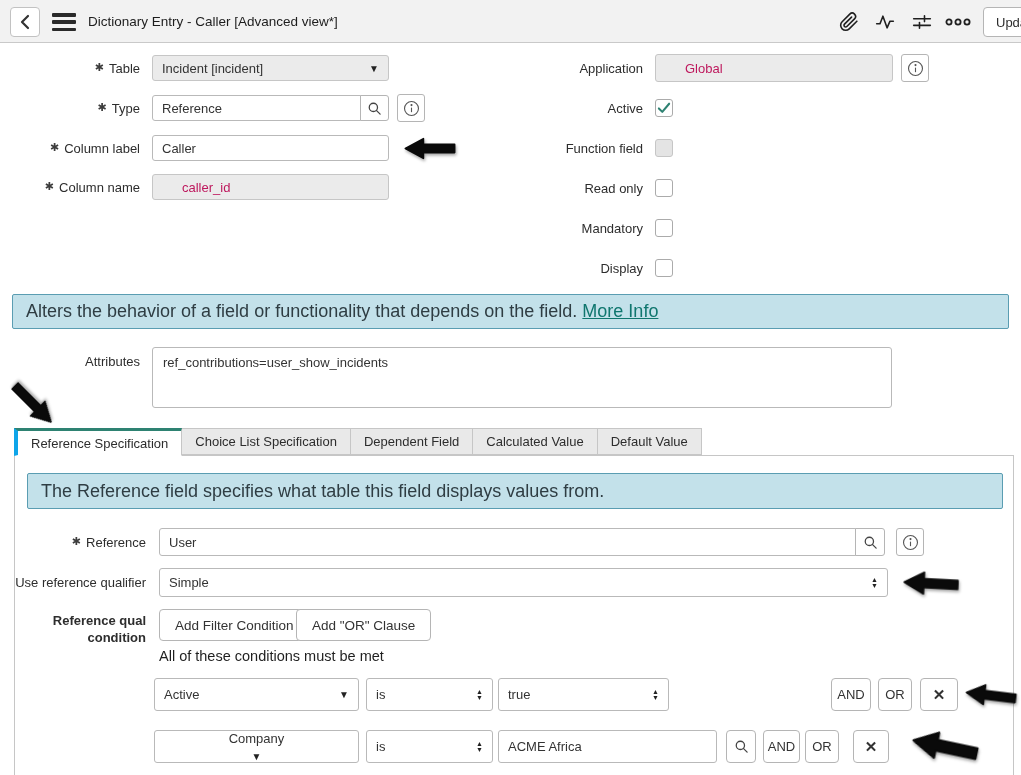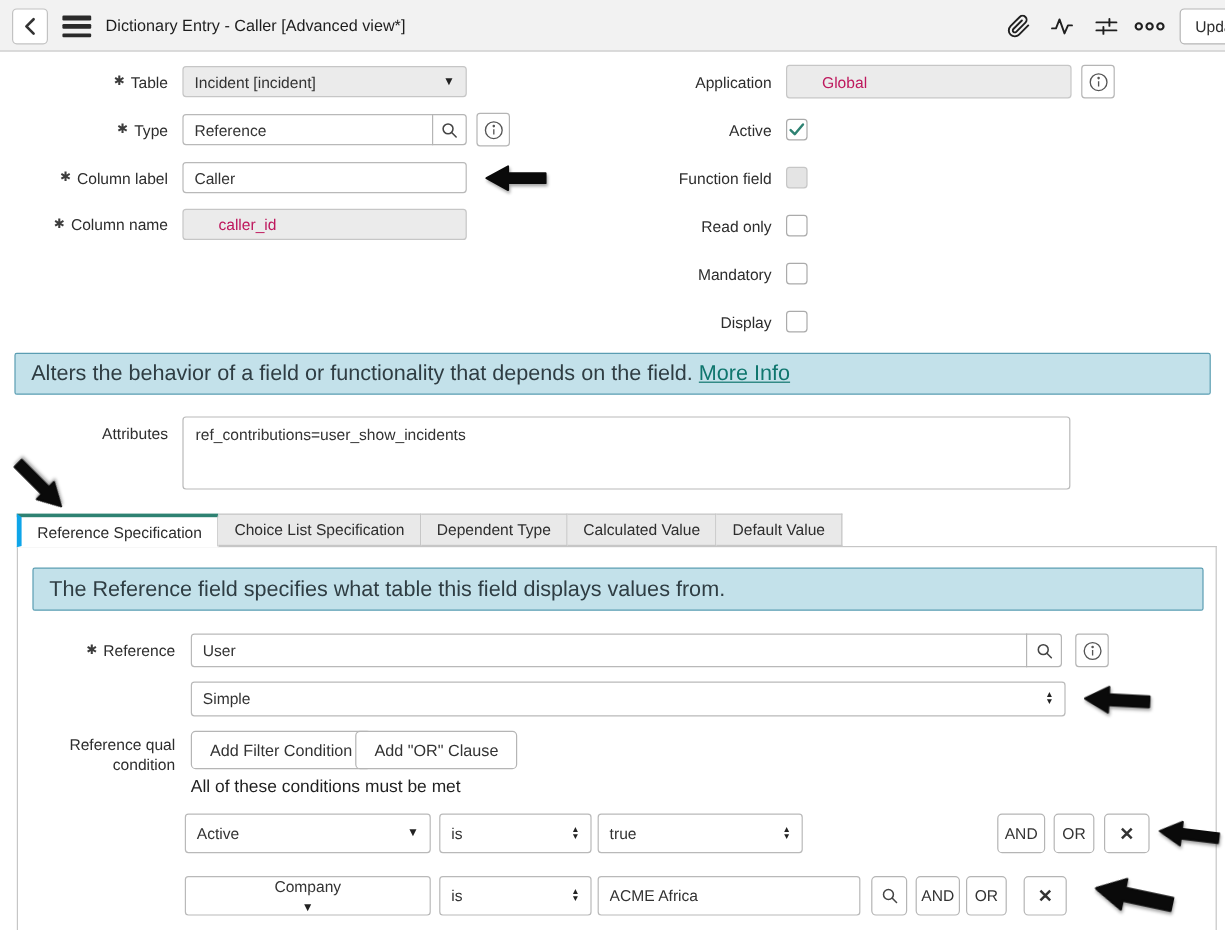--- a/index.html
+++ b/index.html
@@ -221,21 +221,21 @@
     <span>Alters the behavior of a field or functionality that depends on the field.</span>
     <a>More Info</a>
   </div>
 
   <div class="lbl" style="left:0; top:352px; width:140px; height:18px;">Attributes</div>
   <textarea class="inp" style="left: 152px; top: 347px; width: 740px; height: 61px; padding: 7px 10px; resize: none; line-height: 16px;" spellcheck="false">ref_contributions=user_show_incidents</textarea>
 
   <div class="tabs">
     <div class="tab active">Reference Specification</div>
     <div class="tab">Choice List Specification</div>
-    <div class="tab">Dependent Type</div>
+    <div class="tab">Dependent Field</div>
     <div class="tab">Calculated Value</div>
     <div class="tab">Default Value</div>
   </div>
 
   <div class="annotation-arrow" style="left:6px; top:392px; transform:rotate(-135deg);">
     <svg width="54" height="24" viewBox="0 0 64 28">
         <polygon points="2,14 24,2 24,9 62,9 62,19 24,19 24,26" fill="#0a0a0a" stroke="#0a0a0a" stroke-width="2" stroke-linejoin="round"></polygon>
       </svg>
   </div>
 
@@ -261,34 +261,35 @@
     <div class="iconbtn" style="left:881px; top:72px; width:28px; height:28px;">
       <span>
         <svg width="17" height="17" viewBox="0 0 20 20" fill="none" stroke="#555" stroke-width="1.3">
             <circle cx="10" cy="10" r="8.2"></circle>
             <line x1="10" y1="9" x2="10" y2="14.3"></line>
             <circle cx="10" cy="6" r="0.6" fill="#555"></circle>
           </svg>
       </span>
     </div>
 
+    <div class="lbl" style="left:0; top:112px; width:131px; height:29px;">Use reference qualifier</div>
     <div class="fakesel" style="left:144px; top:112px; width:729px; height:29px;">
       <span>Simple</span>
       <span class="stepper">
         <span>▲</span>
           <span>▼</span>
       </span>
     </div>
     <div class="annotation-arrow" style="left:880px; top:115px; transform:rotate(3deg);">
       <svg width="72" height="25" viewBox="0 0 64 28">
           <polygon points="2,14 24,2 24,9 62,9 62,19 24,19 24,26" fill="#0a0a0a" stroke="#0a0a0a" stroke-width="2" stroke-linejoin="round"></polygon>
         </svg>
     </div>
 
-    <div class="lbl" style="left:0; top:156px; width:131px; height:34px; display:block; line-height:17px;">
+    <div class="lbl" style="left:0; top:156px; width:131px; height:34px; display:block; line-height:17px;font-weight:bold;">
       <div>Reference qual</div>
       <div>condition</div>
     </div>
     <button class="btn" style="position:absolute; left:144px; top:153px; height:32px; padding:0 15px; font-size:13.5px;">Add Filter Condition</button>
     <button class="btn" style="position:absolute; left:281px; top:153px; height:32px; padding:0 15px; font-size:13.5px;">Add "OR" Clause</button>
 
     <div class="cond-heading" style="left:144px; top:192px;">All of these conditions must be met</div>
 
     <div class="fakesel" style="left:139px; top:222px; width:205px; height:33px;">
       <span>Active</span>

